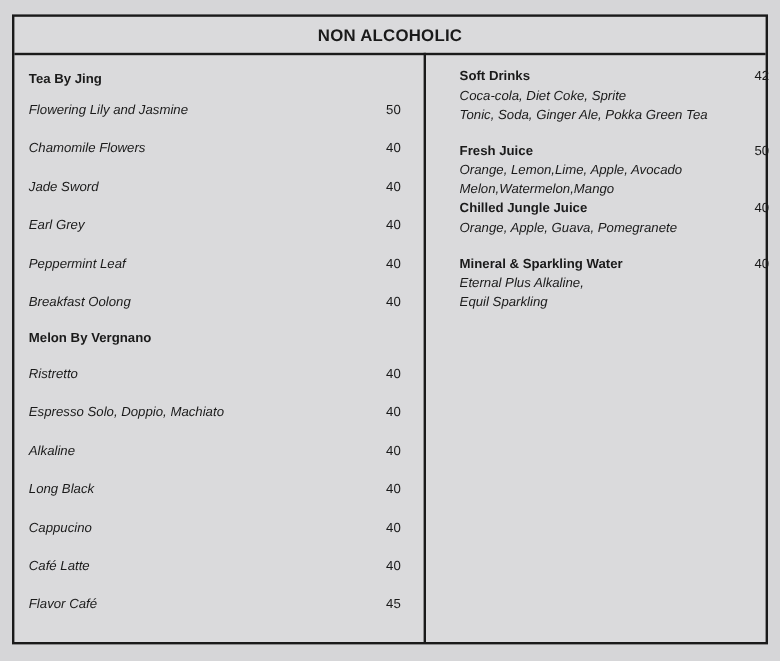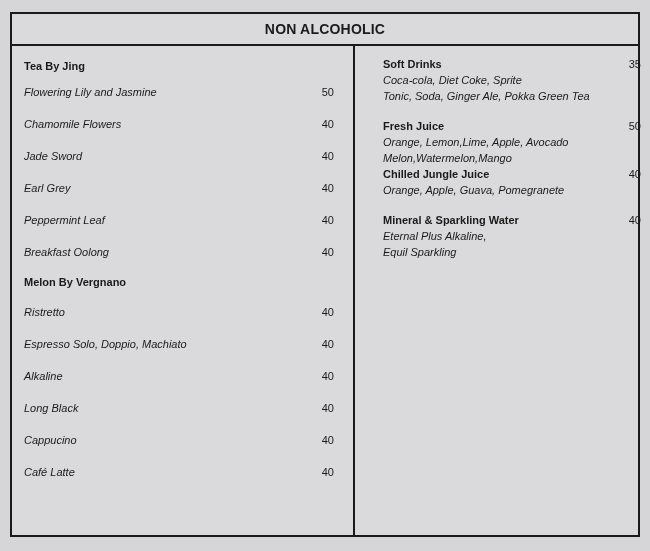--- a/index.html
+++ b/index.html
@@ -72,27 +72,31 @@
         <span class="price">40</span>
       </div>
     <div class="row">
         <span class="name">Cappucino</span>
         <span class="price">40</span>
       </div>
     <div class="row">
         <span class="name">Café Latte</span>
         <span class="price">40</span>
       </div>
+    <div class="row">
+        <span class="name">Flavor Café</span>
+        <span class="price">45</span>
+      </div>
   </div>
 
   <div class="col-right">
     <div class="group">
       <div class="head">
           <span class="t">Soft Drinks</span>
-          <span>35</span>
+          <span>42</span>
         </div>
       <div class="line">Coca-cola, Diet Coke, Sprite</div>
       <div class="line">Tonic, Soda, Ginger Ale, Pokka Green Tea</div>
     </div>
     <div class="group tight">
       <div class="head">
           <span class="t">Fresh Juice</span>
           <span>50</span>
         </div>
       <div class="line">Orange, Lemon,Lime, Apple, Avocado</div>

